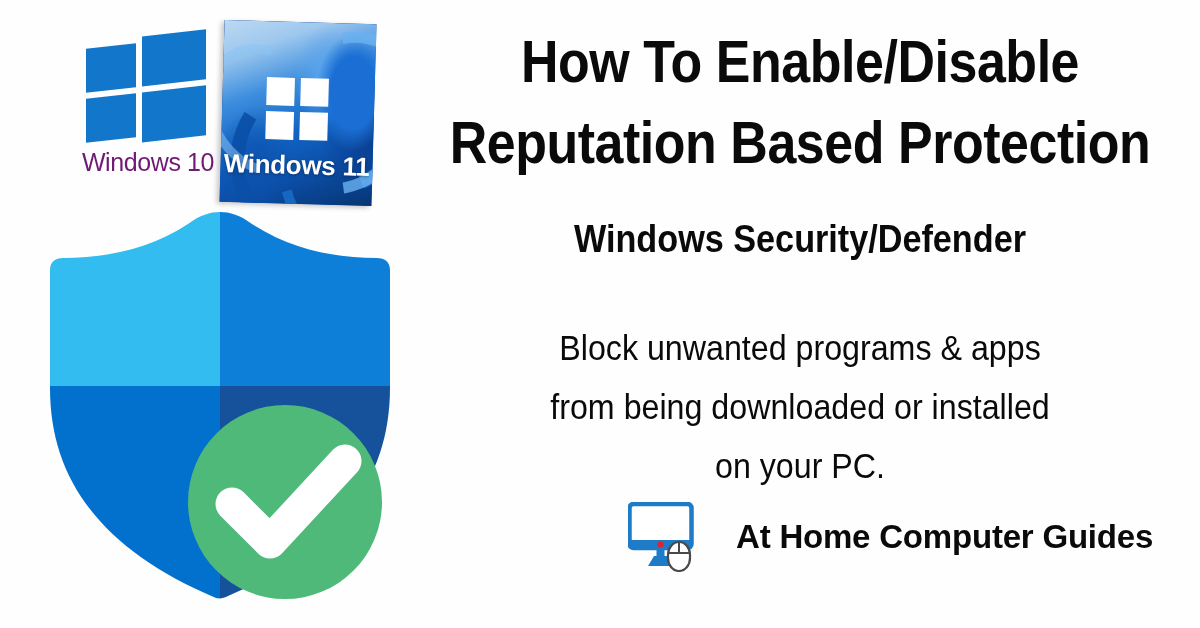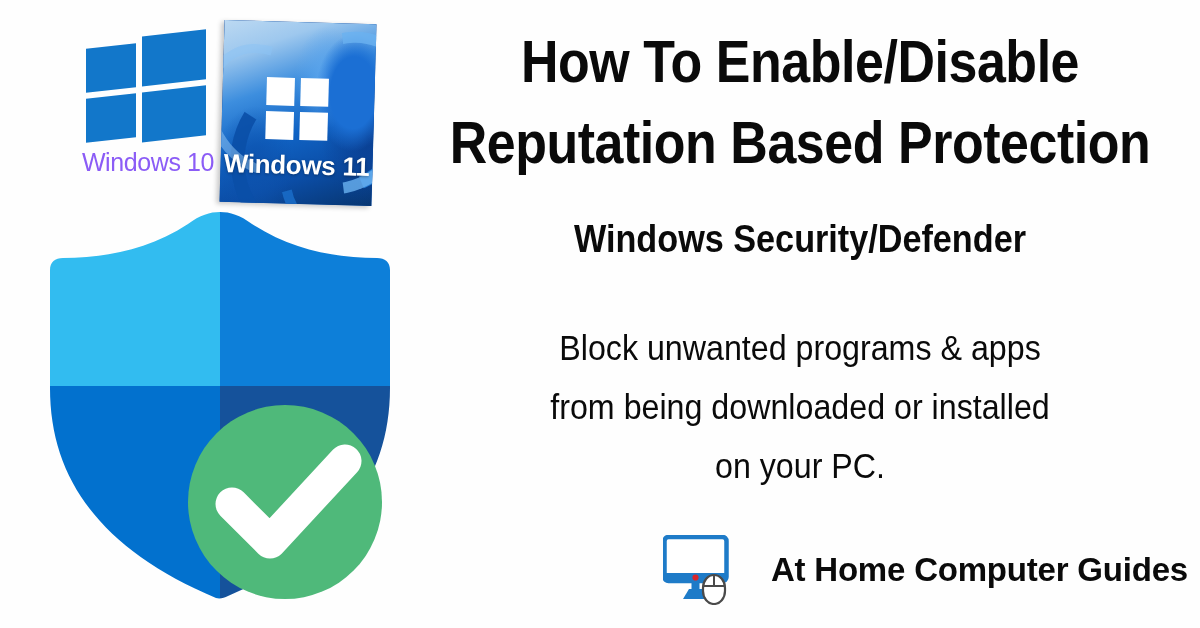--- a/index.html
+++ b/index.html
@@ -51,21 +51,21 @@
   .w10-p1 { left: 0;    top: 10px; width: 50px; height: 44px; }
   .w10-p2 { left: 56px; top: 4px;  width: 64px; height: 50px; }
   .w10-p3 { left: 0;    top: 60px; width: 50px; height: 44px; }
   .w10-p4 { left: 56px; top: 60px; width: 64px; height: 50px; }
   .win10-wordmark {
     position: absolute;
     left: 0;
     top: 118px;
     width: 140px;
     text-align: center;
-    color: #8b5cf6;
+    color: #701a75;
     font-size: 25px;
     font-weight: 400;
     letter-spacing: -0.4px;
     font-family: "Liberation Sans", sans-serif;
   }
 
   
   .win11-tile {
     position: absolute;
     left: 222px;
@@ -227,26 +227,25 @@
     font-family: "Liberation Sans Narrow", "Liberation Sans", sans-serif;
     transform: scaleX(0.92);
     transform-origin: center top;
   }
   .bodytext .bd-line { display: block; white-space: nowrap; }
 
   
   .brand {
     position: absolute;
     left: 228px;
-    top: 532px;
+    top: 499px;
     width: 560px;
     height: 76px;
     display: flex;
     align-items: center;
-    justify-content: flex-end;
   }
   .brand-icon {
     position: relative;
     width: 82px;
     height: 70px;
     flex: 0 0 82px;
   }
   .brand-icon svg { display: block; width: 82px; height: 70px; }
   .brand-text {
     margin-left: 26px;

